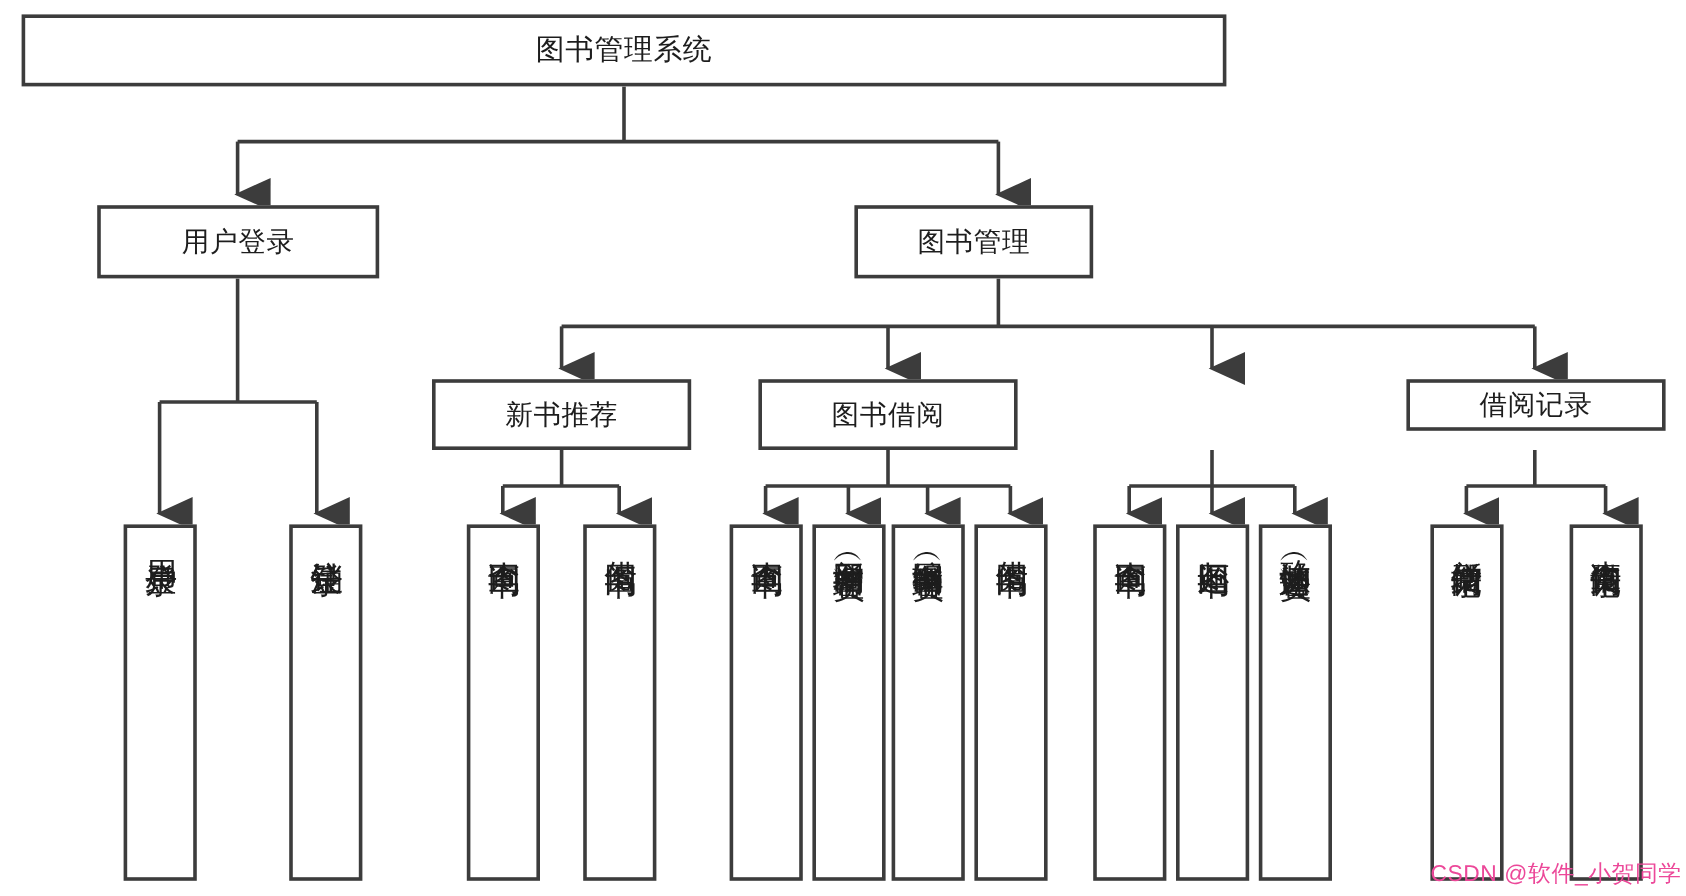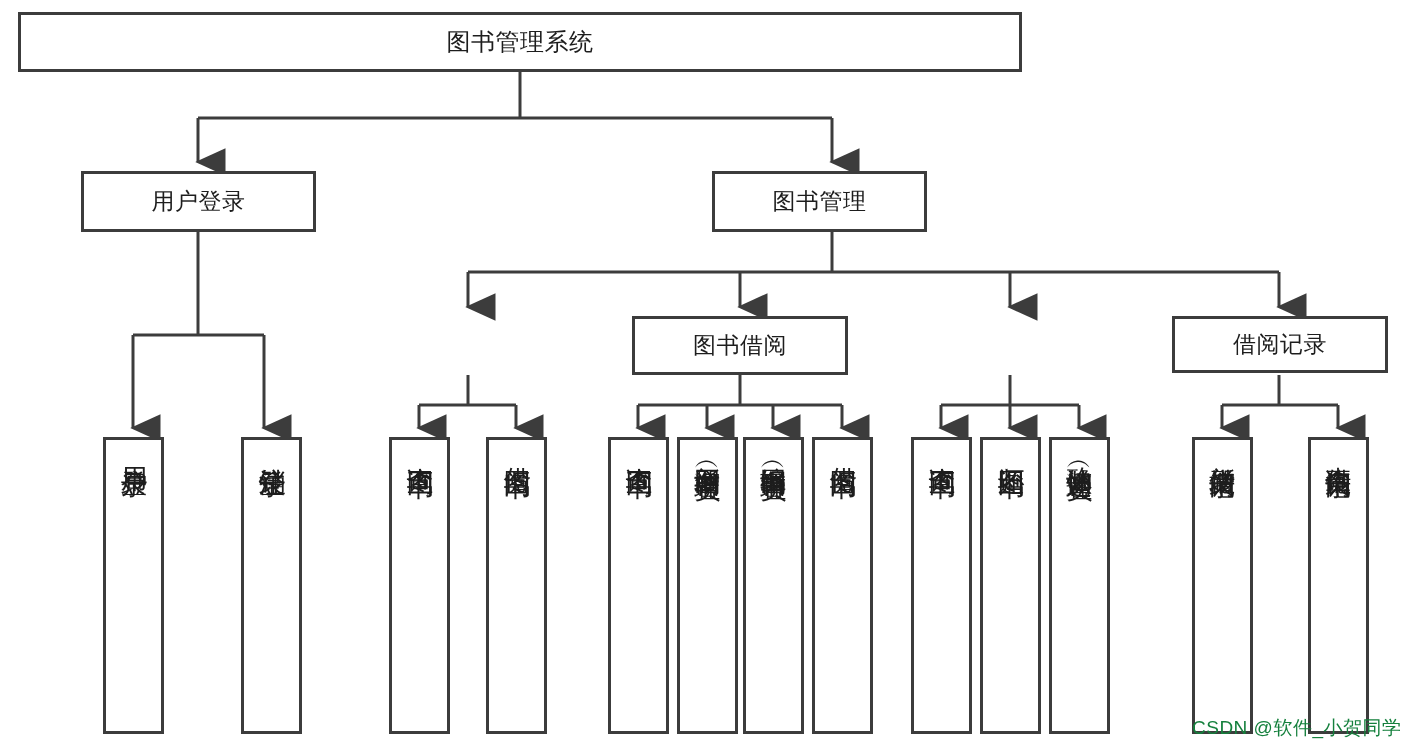--- a/index.html
+++ b/index.html
@@ -61,21 +61,21 @@
     line-height: 1.02;
     letter-spacing: 1.5px;
     white-space: nowrap;
   }
   .node.vertical.tall .label {
     font-size: 26px;
   }
   .watermark {
     position: absolute;
     font-size: 19px;
-    color: #15803d;
+    color: #ec4899;
     white-space: nowrap;
     letter-spacing: 0.5px;
   }
 </style>
 </head>
 <body>
 
 <div id="canvas">
 
   <svg id="edges" viewBox="0 0 1405 747" xmlns="http://www.w3.org/2000/svg">
@@ -129,28 +129,31 @@
     </g>
   </svg>
 
   <div class="node root horizontal" style="left:18px; top:12px; width:1004px; height:60px;">
     <span class="label">图书管理系统</span>
   </div>
 
   <div class="node horizontal" style="left:81px; top:171px; width:235px; height:61px;">
     <span class="label">用户登录</span>
   </div>
-  <div class="node horizontal" style="left:712px; top:171px; width:215px; height:61px;justify-content:center;">
+  <div class="node horizontal" style="left:712px; top:171px; width:199px; height:61px;justify-content:center;">
     <span class="label">图书管理</span>
   </div>
 
+  <div class="node horizontal" style="left:360px; top:316px; width:216px; height:59px;">
+    <span class="label">新书推荐</span>
+  </div>
   <div class="node horizontal" style="left:632px; top:316px; width:216px; height:59px;align-items:center;">
     <span class="label">图书借阅</span>
   </div>
-  <div class="node horizontal" style="left:1172px; top:316px; width:216px; height:57px;">
+  <div class="node horizontal" style="left:1172px; top:316px; width:216px; height:43px;">
     <span class="label">借阅记录</span>
   </div>
 
   <div class="node vertical" style="left:103px; top:437px; width:61px; height:297px;">
     <span class="label">用户登录</span>
   </div>
   <div class="node vertical" style="left:241px; top:437px; width:61px; height:297px;">
     <span class="label">注销登录</span>
   </div>
 

